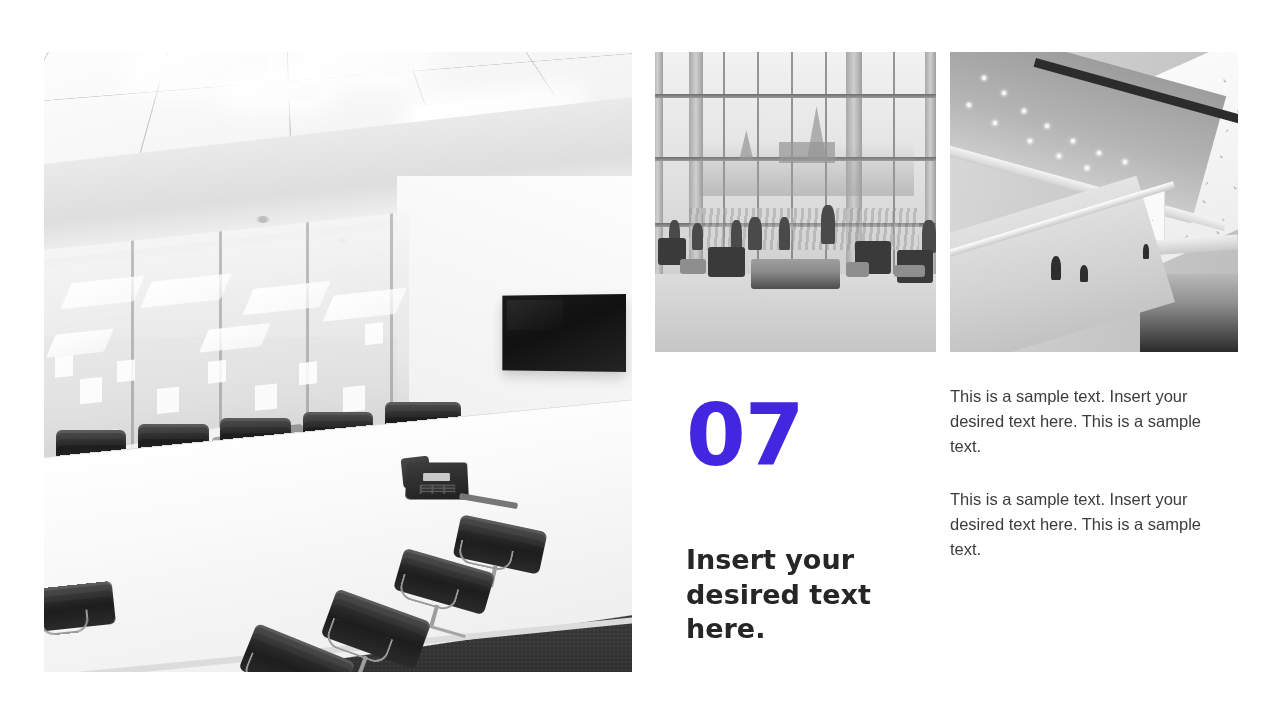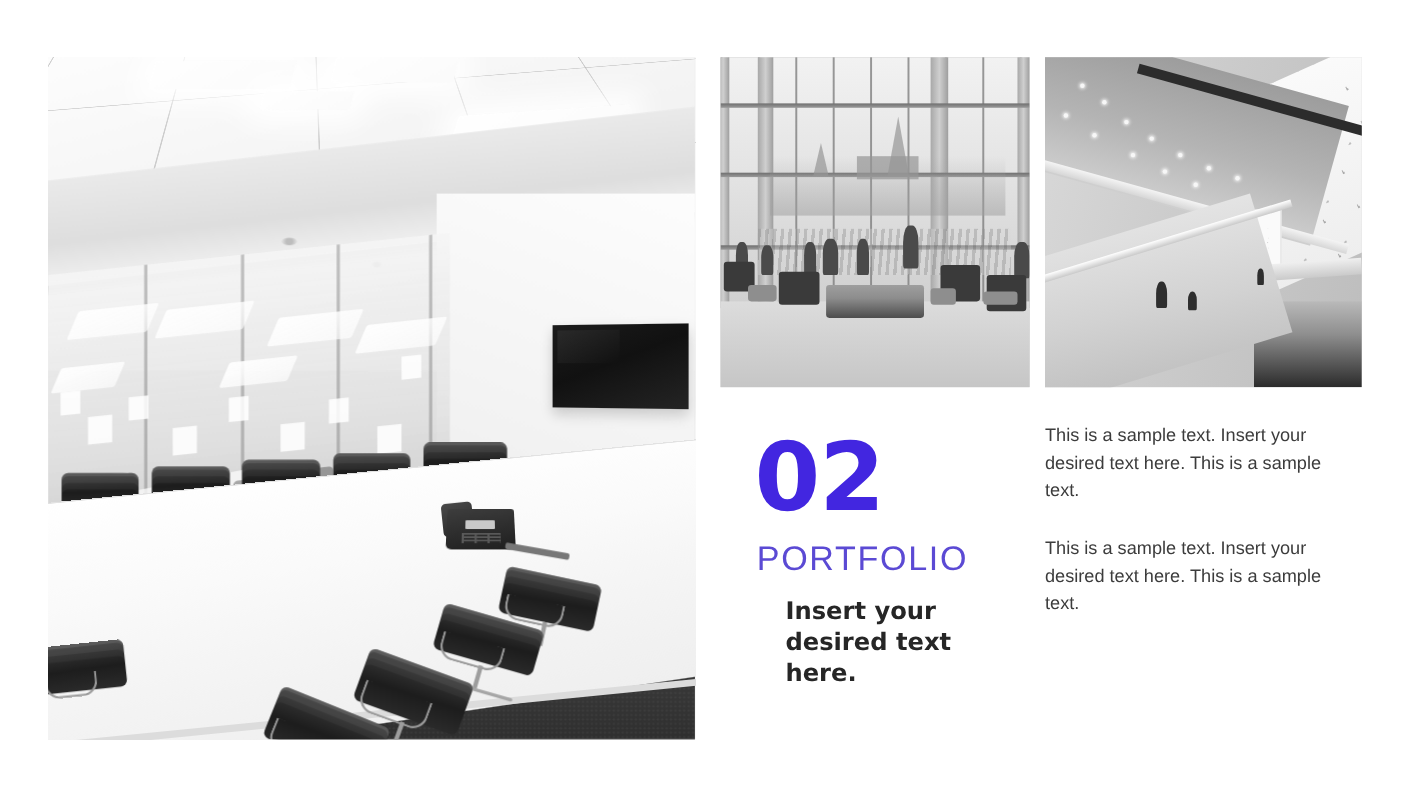--- a/index.html
+++ b/index.html
@@ -430,26 +430,25 @@
     letter-spacing: 1.5px;
     line-height: 1;
     color: #5b4ad4;
     font-family: "Liberation Sans", sans-serif;
   }
   .headline {
     position: absolute;
     left: 686px;
     top: 543px;
     width: 200px;
-    font-size: 22px;
+    font-size: 27px;
     font-weight: 700;
     line-height: 1.28;
     color: #262626;
     font-family: "DejaVu Sans", sans-serif;
-    margin-left: 28px;
   }
   .body-col {
     position: absolute;
     left: 950px;
     top: 384px;
     width: 256px;
   }
   .body-col p {
     margin: 0 0 28px 0;
     font-size: 16.5px;
@@ -649,22 +648,21 @@
 
       <div class="mu-stair"></div>
       <div class="mu-stair-rail"></div>
 
       <div class="mu-person" style="left:35%; top:68%; width:3.5%; height:8%"></div>
       <div class="mu-person" style="left:45%; top:71%; width:3%;   height:5.5%"></div>
       <div class="mu-person" style="left:67%; top:64%; width:2%;   height:5%"></div>
     </div>
   </div>
 
-  <div class="number">02</div>
-  <div class="eyebrow">PORTFOLIO</div>
+  <div class="number">07</div>
   <div class="headline">Insert your desired text here.</div>
 
   <div class="body-col">
     <p>This is a sample text. Insert your desired text here. This is a sample text.</p>
     <p>This is a sample text. Insert your desired text here. This is a sample text.</p>
   </div>
 
 </div>
 
 </body></html>

